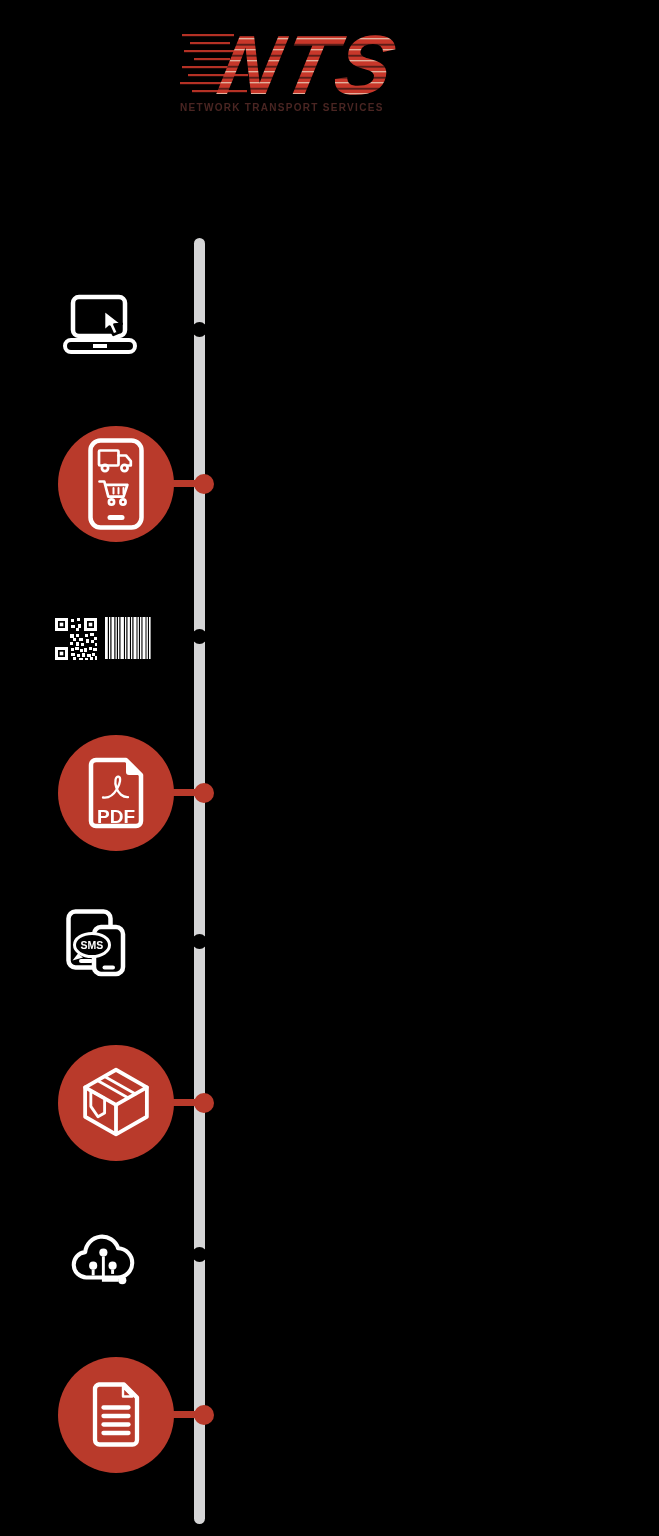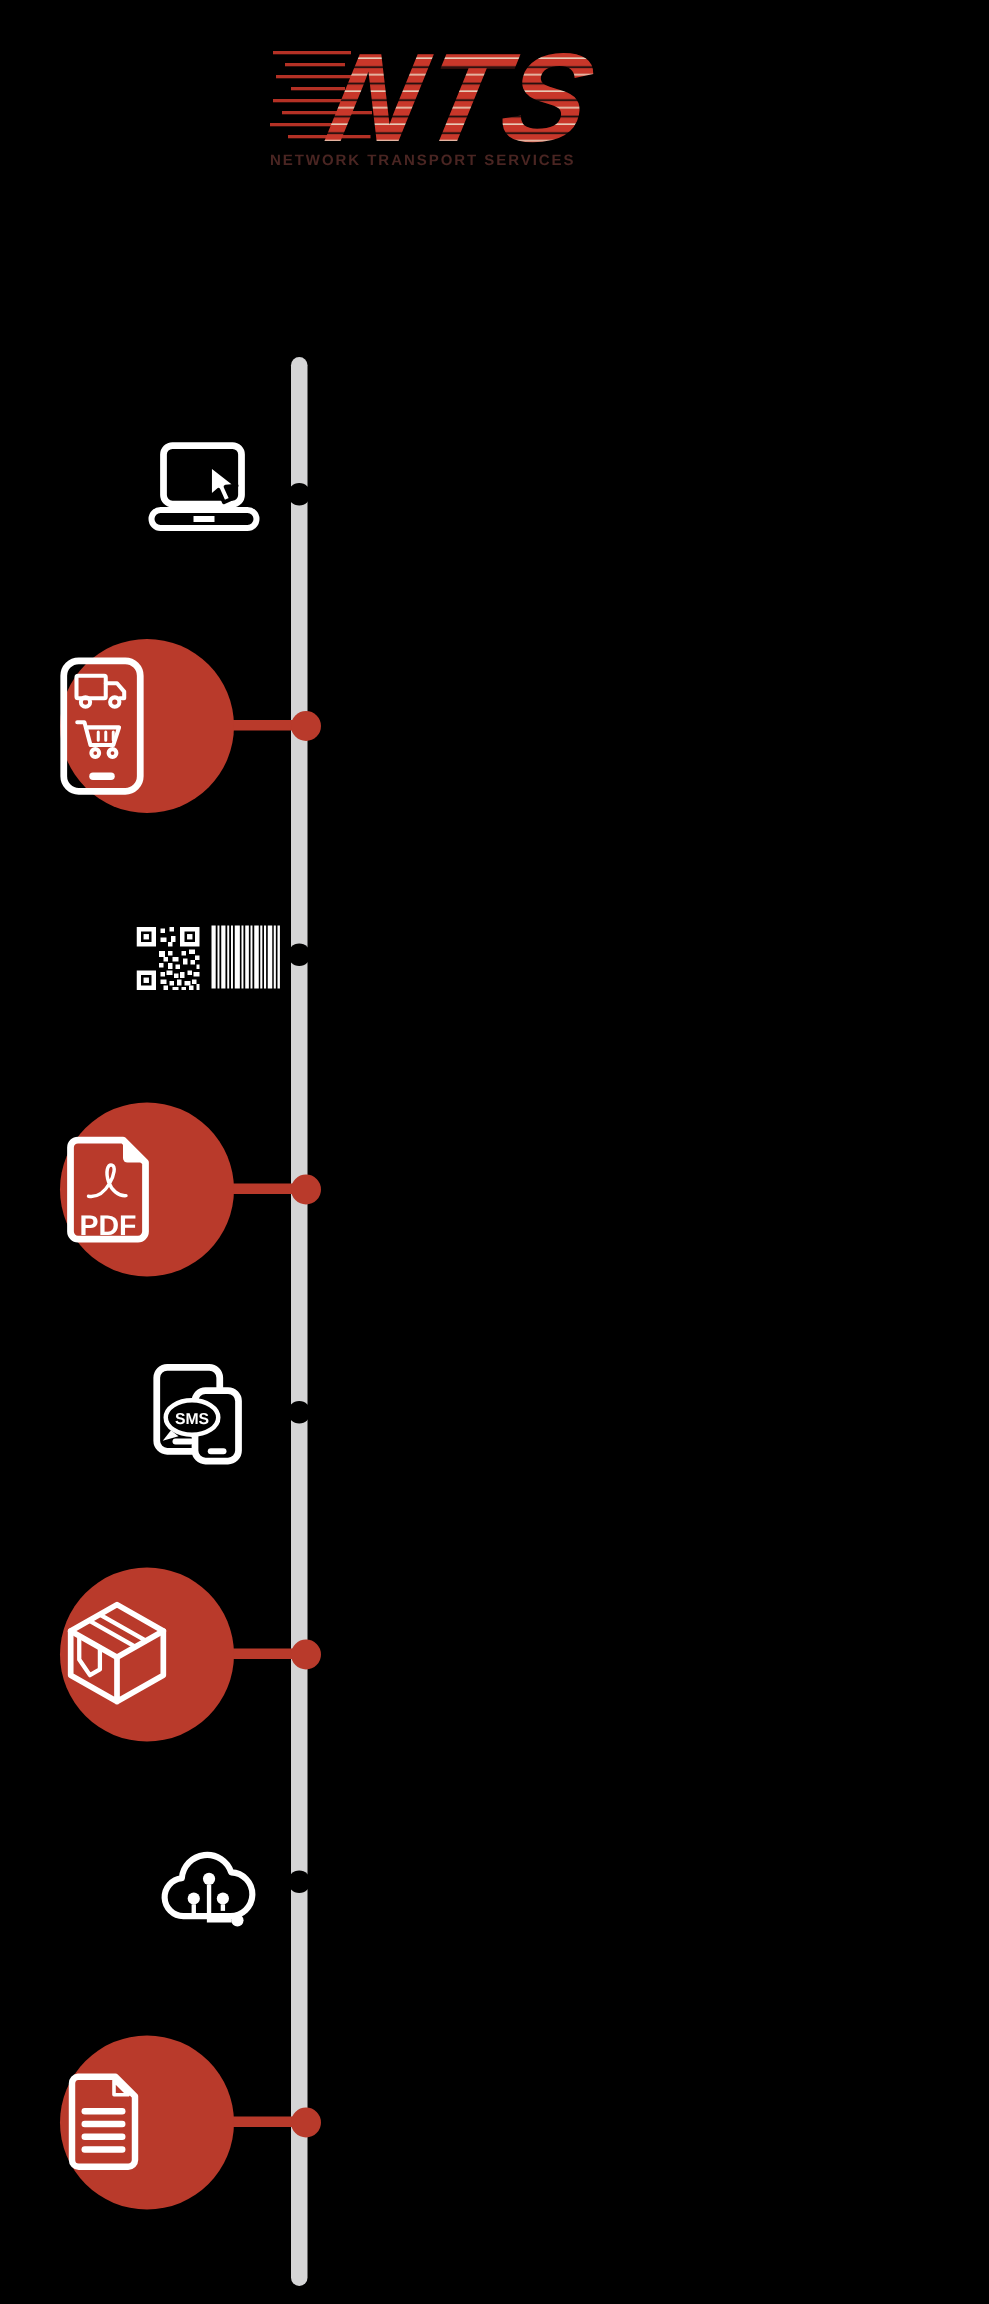--- a/index.html
+++ b/index.html
@@ -28,25 +28,25 @@
   .connector{
     position:absolute;left:152px;width:48px;height:7px;background:#b93a2b;z-index:2;
   }
   .connector.c2{top:480px}.connector.c4{top:789px}.connector.c6{top:1099px}.connector.c8{top:1411px}
   .red-dot{
     position:absolute;left:194px;width:20px;height:20px;border-radius:50%;
     background:#b93a2b;z-index:4;
   }
   .red-dot.r2{top:474px}.red-dot.r4{top:783px}.red-dot.r6{top:1093px}.red-dot.r8{top:1405px}
   .accent-circle{
-    position:absolute;left:40px;width:116px;height:116px;border-radius:50%;
-    background:#b93a2b;display:flex;align-items:center;justify-content:flex-start;z-index:2;
+    position:absolute;left:58px;width:116px;height:116px;border-radius:50%;
+    background:#b93a2b;display:flex;align-items:center;justify-content:center;z-index:2;
   }
   .accent-circle.a2{top:426px}.accent-circle.a4{top:735px}.accent-circle.a6{top:1045px}.accent-circle.a8{top:1357px}
-  .plain-icon{position:absolute;z-index:2;margin-left:36px;}
+  .plain-icon{position:absolute;z-index:2;}
   .plain-icon.p1{left:62px;top:294px;}
   .plain-icon.p3{left:55px;top:616px;}
   .plain-icon.p5{left:66px;top:909px;}
   .plain-icon.p7{left:58px;top:1222px;}
   svg{display:block;}
 </style>
 </head>
 <body>
 
 <div class="canvas">

